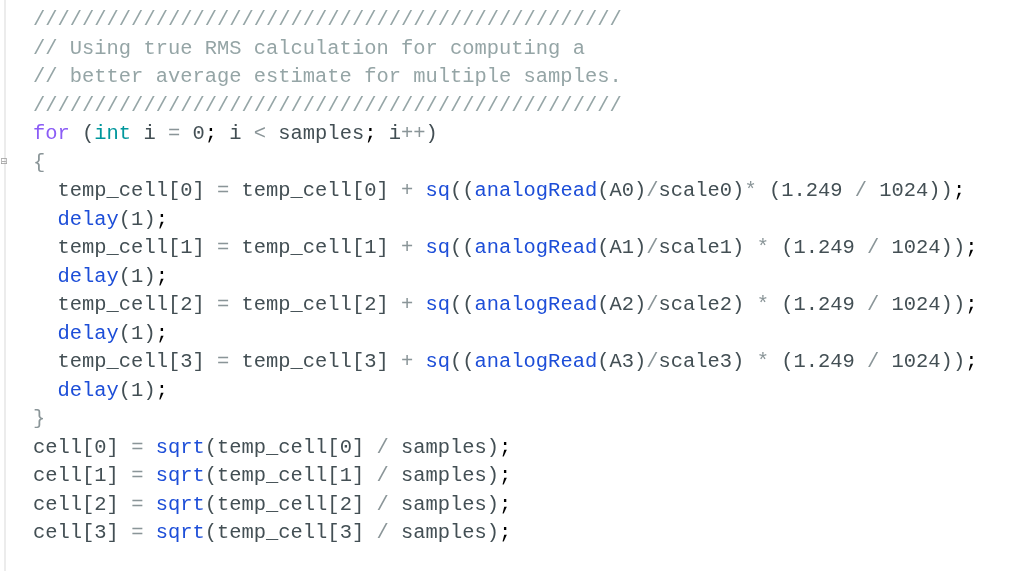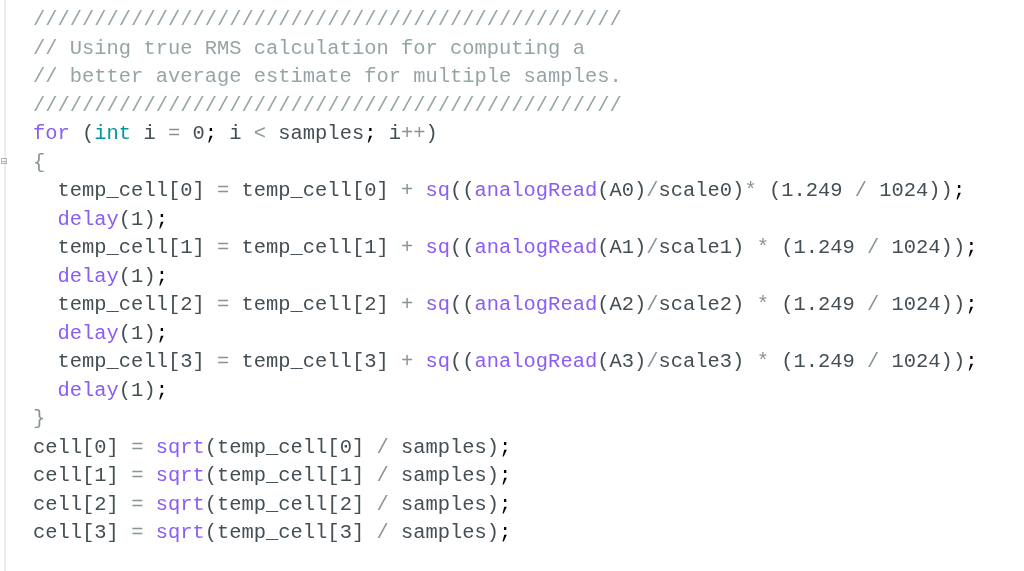--- a/index.html
+++ b/index.html
@@ -4,21 +4,21 @@
 <style>
   html, body { margin: 0; padding: 0; background: #ffffff; }
   body { width: 1024px; height: 571px; overflow: hidden; position: relative; }
   .gutter-line { position: absolute; left: 4px; top: 0; width: 2px; height: 571px; background: #ececec; }
   .fold { position: absolute; left: 0px; top: 157px; width: 5px; height: 9px; font: 9px "DejaVu Sans", sans-serif; color: #9a9a9a; line-height: 9px; }
   .editor { position: absolute; left: 33px; top: 6px; font-family: "Liberation Mono", monospace; font-size: 20.45px; line-height: 28.5px; color: #434f54; white-space: pre; }
   .line { height: 28.5px; }
   .c { color: #95a5a6; }
   .kw { color: #8b5cf6; }
   .ty { color: #00979c; text-align: center; }
-  .fn { color: #8b5cf6; margin-top: 32px; }
+  .fn { color: #1d4ed8; margin-top: 32px; }
   .op { color: #8a9598; }
   .sc { color: #000000; }
   .tx { color: #434f54; }
 </style>
 </head>
 <body>
 
 <div class="gutter-line"></div>
 <div class="fold">⊟</div>
 

